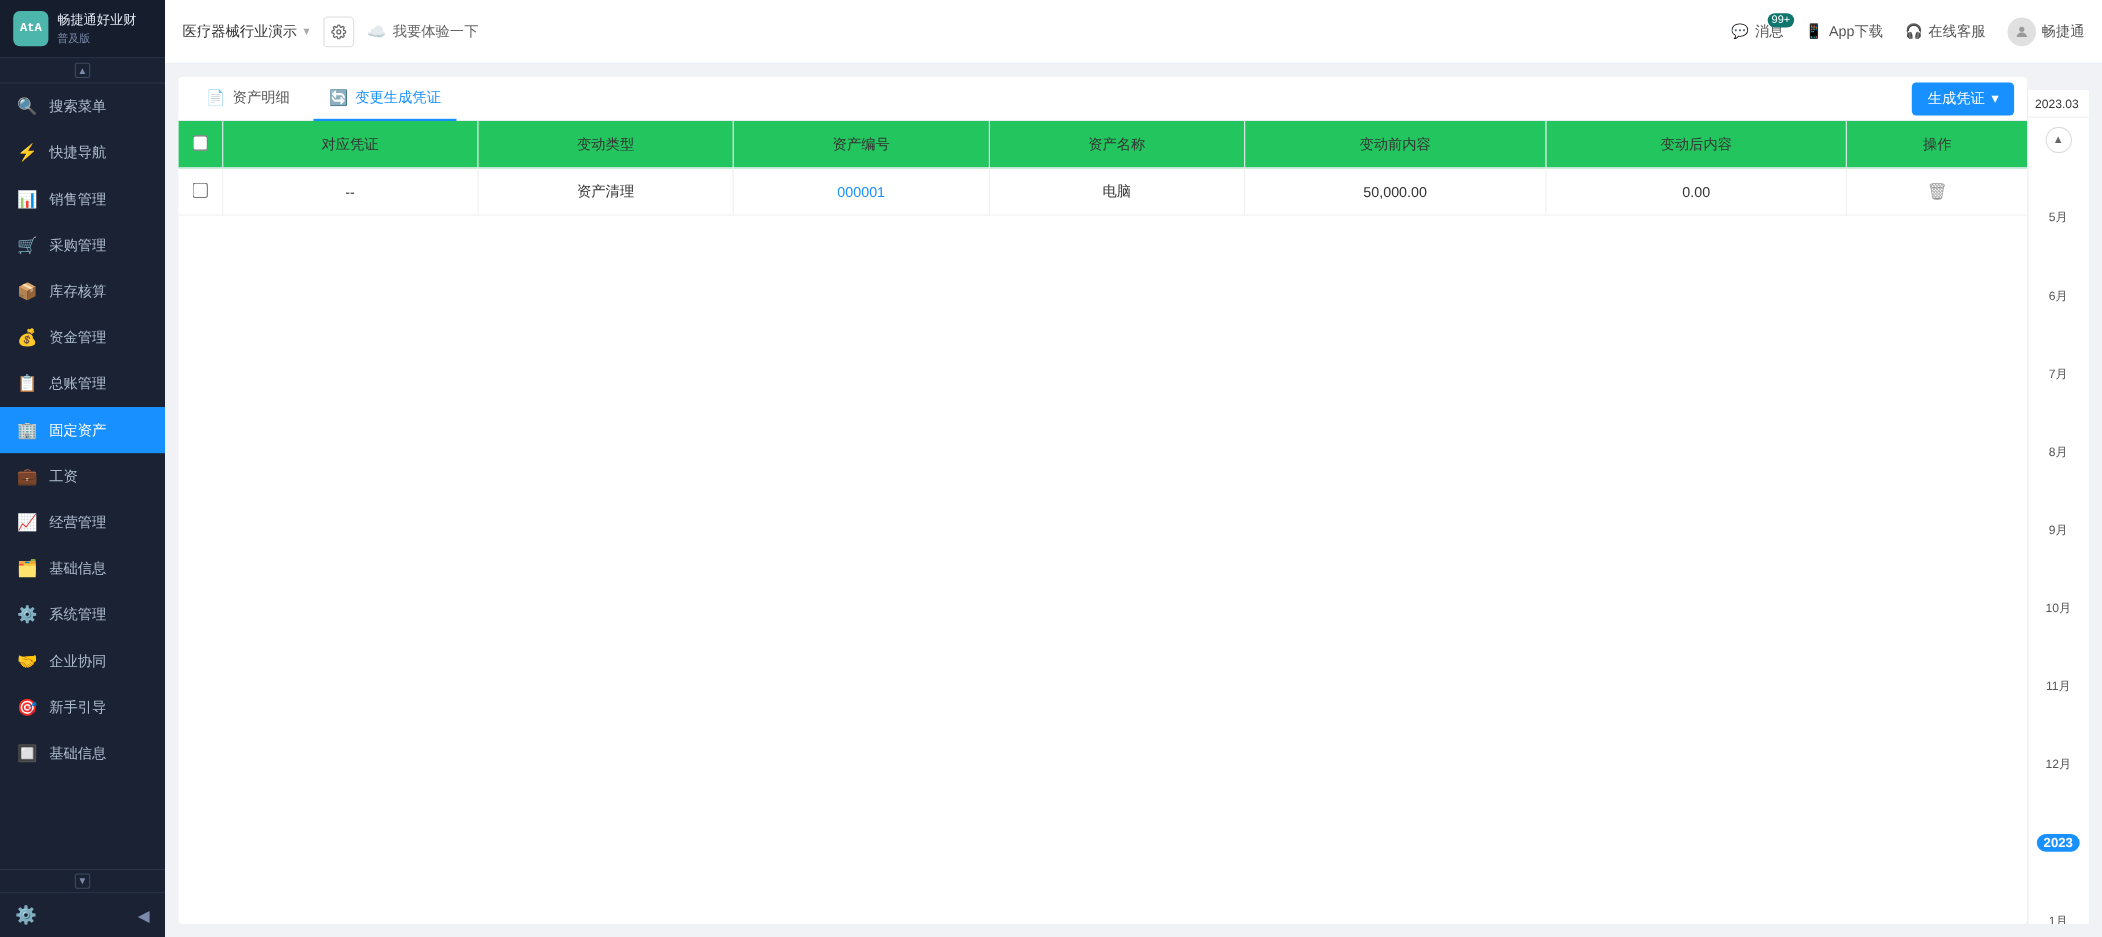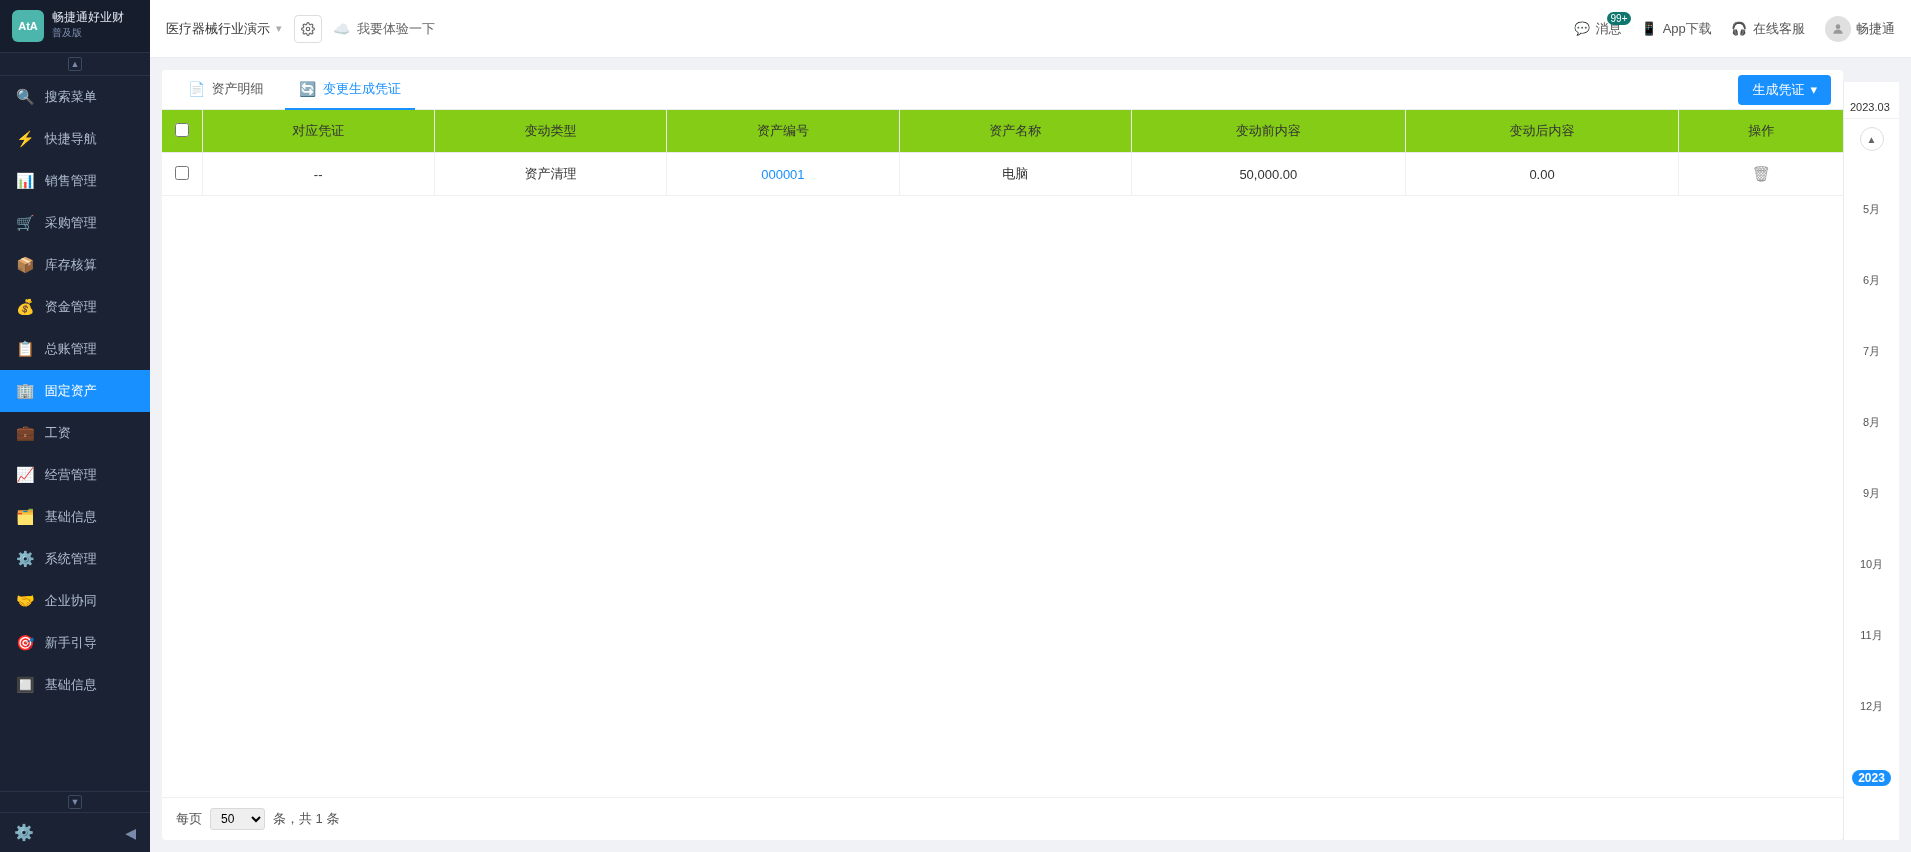--- a/index.html
+++ b/index.html
@@ -12,23 +12,24 @@
       background: #1a2233;
       display: flex;
       flex-direction: column;
       height: 100%;
       color: #c8d0e0;
     }
     .sidebar-logo {
       padding: 10px 12px;
       background: #161e2e;
       display: flex;
-      align-items: flex-start;
+      align-items: flex-end;
       gap: 8px;
       border-bottom: 1px solid #2a3347;
+      font-family: Liberation Mono, monospace;
     }
     .logo-icon {
       width: 32px; height: 32px;
       background: #4db6ac;
       border-radius: 6px;
       display: flex; align-items: center; justify-content: center;
       color: white; font-size: 11px; font-weight: bold;
     }
     .logo-text { font-size: 12px; color: #e0e6f0; line-height: 1.3; }
     .logo-sub { font-size: 10px; color: #7a8aaa; }
@@ -237,21 +238,21 @@
     .table-wrap {
       flex: 1;
       overflow: auto;
     }
     table {
       width: 100%;
       border-collapse: collapse;
       font-size: 13px;
     }
     thead tr {
-      background: #84cc16;
+      background: #22c55e;
     }
     th {
       padding: 12px 10px;
       text-align: center;
       color: #333;
       font-weight: 500;
       border-bottom: 1px solid #e8ecf0;
       border-right: 1px solid #e8ecf0;
       white-space: nowrap;
     }
@@ -570,35 +571,25 @@
       <td>50,000.00</td>
       <td>0.00</td>
       <td>
         <button class="delete-btn">🗑</button>
       </td>
     </tr>
                 </tbody>
             </table>
           </div>
 
-          <div class="pagination">
-            <span>每页</span>
-            <select class="per-page-select">
-              <option value="50" selected="">50</option>
-              <option value="10">10</option>
-              <option value="20">20</option>
-              <option value="100">100</option>
-            </select>
-            <span>条，共 1 条</span>
-          </div>
         </div>
       </div>
 
       <div class="timeline-panel">
-        <div style="display:flex;align-items:center;justify-content:space-between;padding:18px 6px 4px;border-bottom:1px solid #f0f0f0;background:white;gap:39px;">
+        <div style="display:flex;align-items:center;justify-content:space-between;padding:6px 6px 4px;border-bottom:1px solid #f0f0f0;background:white;gap:39px;">
           <span style="font-size:11px;color:#333;font-weight:500;">2023.03</span>
           <div style="display:flex;gap:2px;">
             <span style="cursor:pointer;color:#999;font-size:12px;">⛶</span>
 
           </div>
         </div>
 
         <div class="timeline-scroll">
           <div class="timeline-nav-btn">▲</div>
 

